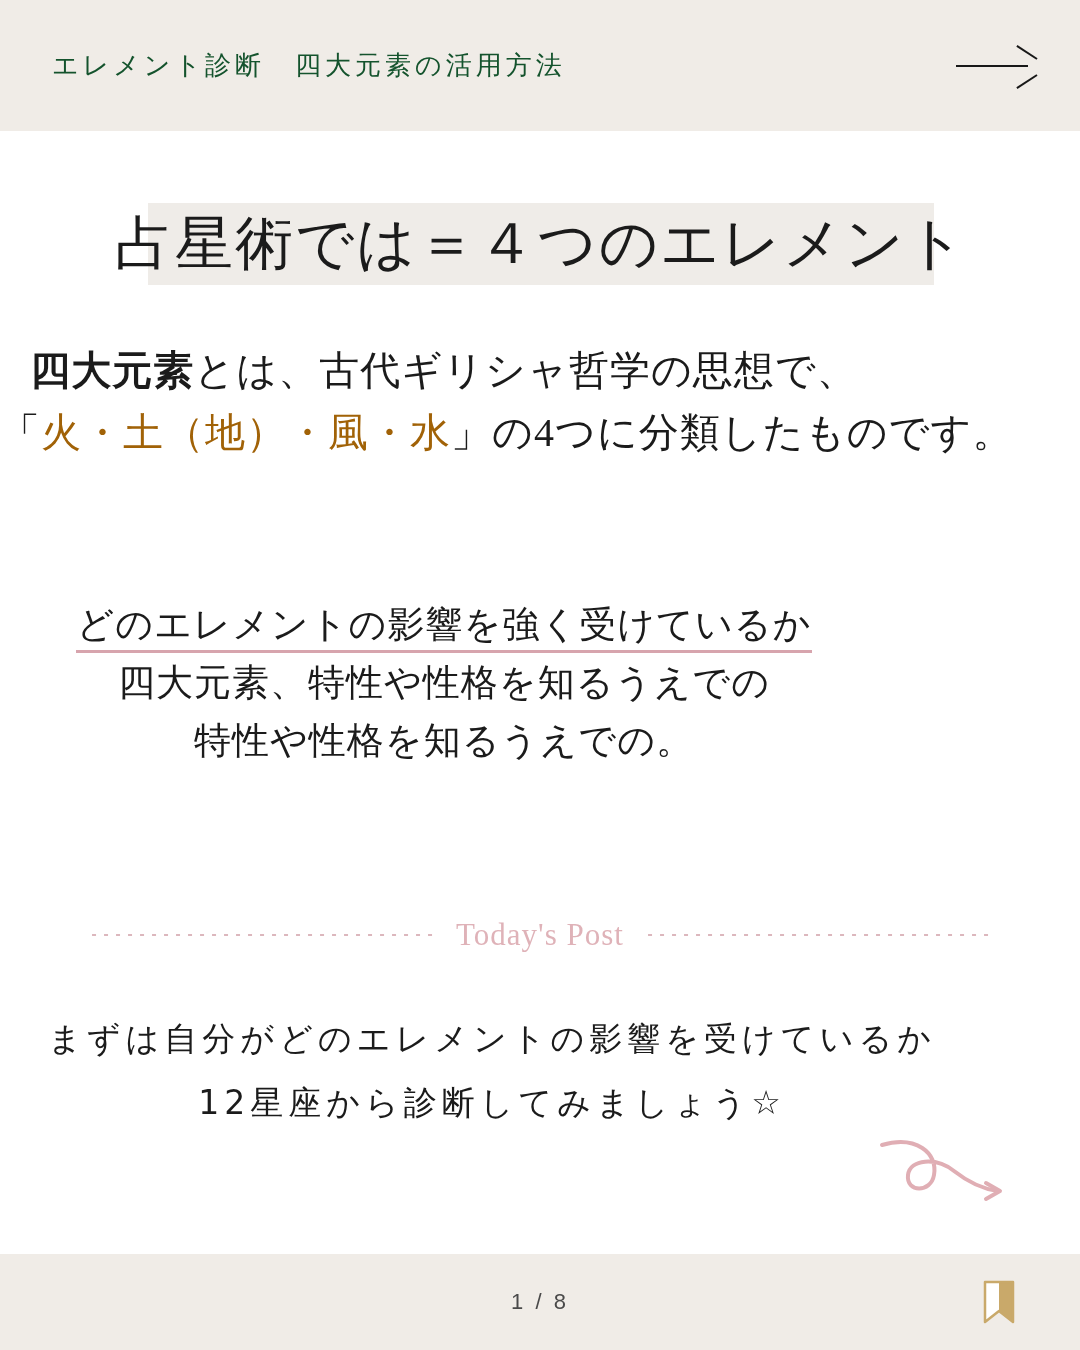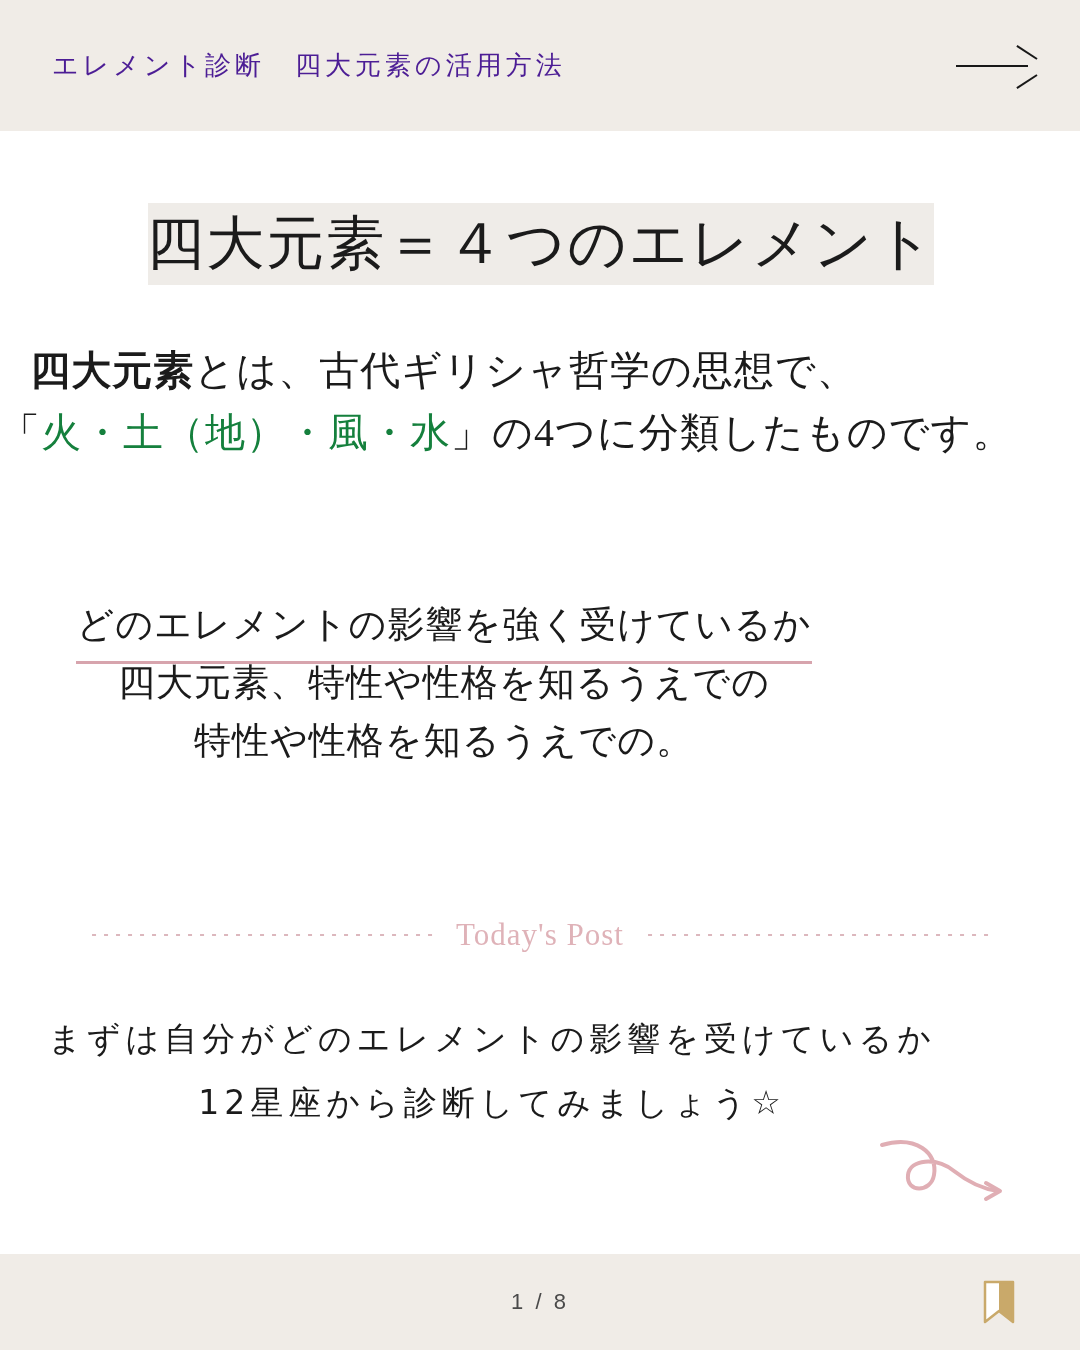--- a/index.html
+++ b/index.html
@@ -27,21 +27,21 @@
     display: flex;
     align-items: center;
     justify-content: space-between;
     box-sizing: border-box;
     padding: 0 44px 0 52px;
   }
   .header-title {
     font-family: "DejaVu Sans", sans-serif;
     font-size: 26px;
     letter-spacing: 4px;
-    color: #4c1d95;
+    color: #14532d;
     white-space: nowrap;
   }
   .header-arrow {
     width: 80px;
     height: 34px;
     position: relative;
     flex: none;
   }
   .header-arrow .shaft {
     position: absolute;
@@ -139,31 +139,31 @@
     white-space: nowrap;
   }
 
   .block-a { top: 209px; }
   .block-a .para-line {
     font-size: 40px;
     line-height: 62px;
     letter-spacing: 1px;
   }
   .strong-head { font-weight: bold; }
-  .accent { color: #15803d; }
+  .accent { color: #a16207; }
 
   .block-b { top: 465px; }
   .block-b .para-line {
     font-size: 37px;
     line-height: 58px;
     letter-spacing: 1px;
   }
   .underline-pink {
     border-bottom: 3px solid #d7a4ad;
-    padding-bottom: 16px;
+    padding-bottom: 5px;
   }
 
   
   .divider {
     position: absolute;
     top: 786px;
     left: 86px;
     width: 908px;
     height: 36px;
     display: flex;
@@ -219,21 +219,21 @@
   <div class="header-title">エレメント診断　四大元素の活用方法</div>
   <div class="header-arrow">
     <div class="shaft"></div>
     <div class="head"></div>
   </div>
 </div>
 
 <div class="content">
 
   <div class="title-band">
-    <span class="title-text">四大元素＝４つのエレメント</span>
+    <span class="title-text">占星術では＝４つのエレメント</span>
   </div>
 
   <div class="para-block block-a">
     <div class="para-line">
       <span class="strong-head">四大元素</span><span>とは、古代ギリシャ哲学の思想で、</span>
     </div>
     <div class="para-line">
       <span>「</span><span class="accent">火・土（地）・風・水</span><span>」の4つに分類したものです。</span>
     </div>
   </div>

